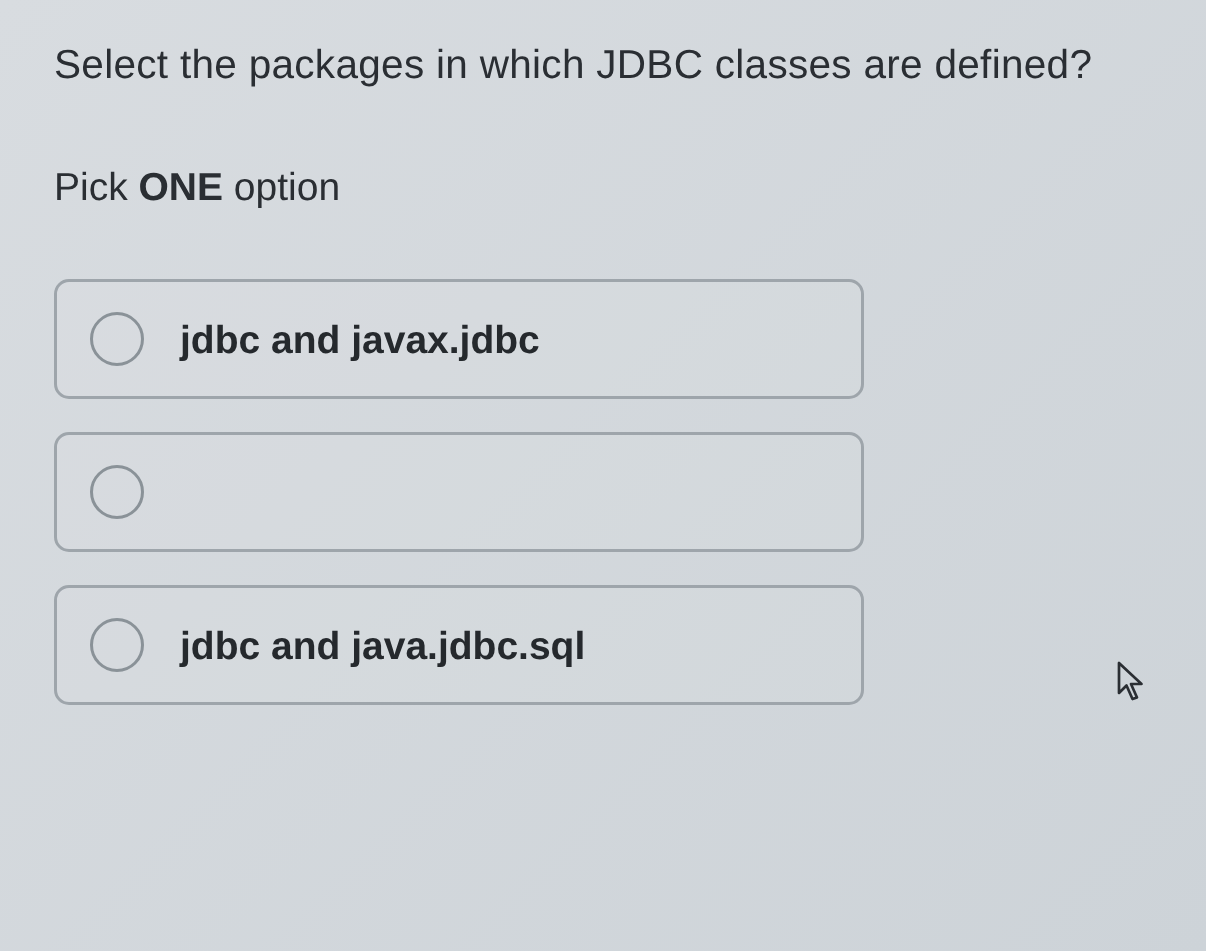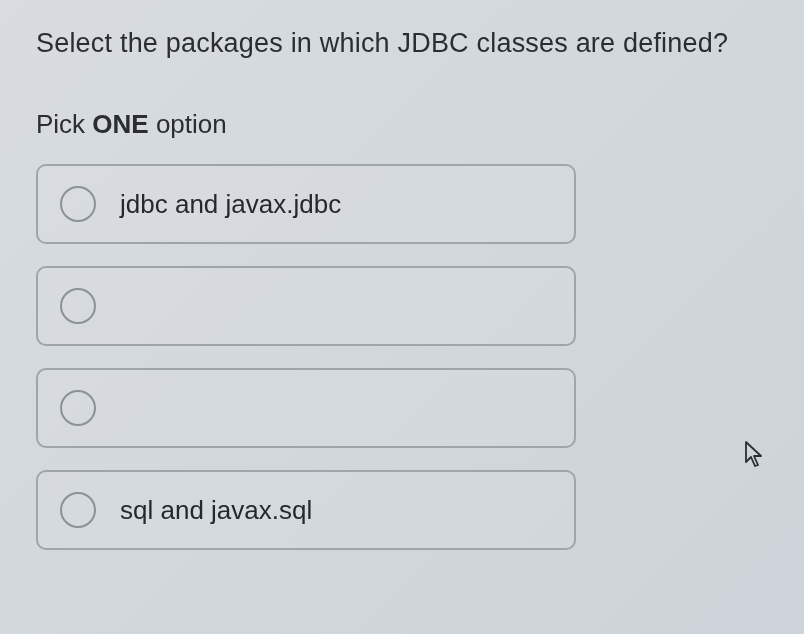--- a/index.html
+++ b/index.html
@@ -20,21 +20,21 @@
       font-size: 27px;
       color: #2a2e33;
       font-weight: 400;
       margin-bottom: 50px;
       letter-spacing: 0.2px;
     }
     .instruction {
       font-size: 26px;
       color: #2a2e33;
       font-weight: 400;
-      margin-bottom: 24px;
+      margin-bottom: 46px;
     }
     .instruction strong {
       font-weight: 700;
     }
     .options {
       display: flex;
       flex-direction: column;
       gap: 22px;
       width: 540px;
     }
@@ -52,21 +52,21 @@
       width: 36px;
       height: 36px;
       border: 2.5px solid #8a9298;
       border-radius: 50%;
       flex-shrink: 0;
       background: transparent;
     }
     .option-label {
       font-size: 26px;
       color: #25292d;
-      font-weight: 400;
+      font-weight: 700;
     }
     .cursor {
       position: absolute;
       right: 36px;
       top: 440px;
     }
   </style>
 </head>
 <body>
 
@@ -79,24 +79,21 @@
 <div class="options">
   <div class="option">
     <div class="radio"></div>
     <div class="option-label">jdbc and javax.jdbc</div>
   </div>
   <div class="option">
     <div class="radio"></div>
   </div>
   <div class="option">
     <div class="radio"></div>
-  </div>
-  <div class="option">
-    <div class="radio"></div>
-    <div class="option-label">sql and javax.sql</div>
+    <div class="option-label">jdbc and java.jdbc.sql</div>
   </div>
 </div>
 
 <div class="cursor">
   <svg width="24" height="30" viewBox="0 0 24 30">
     <path d="M 2 2 L 2 22 L 7 17 L 11 26 L 14 25 L 10 16 L 17 16 Z" fill="none" stroke="#2a2e33" stroke-width="1.8" stroke-linejoin="round"></path>
   </svg>
 </div>
 
 </body></html>

